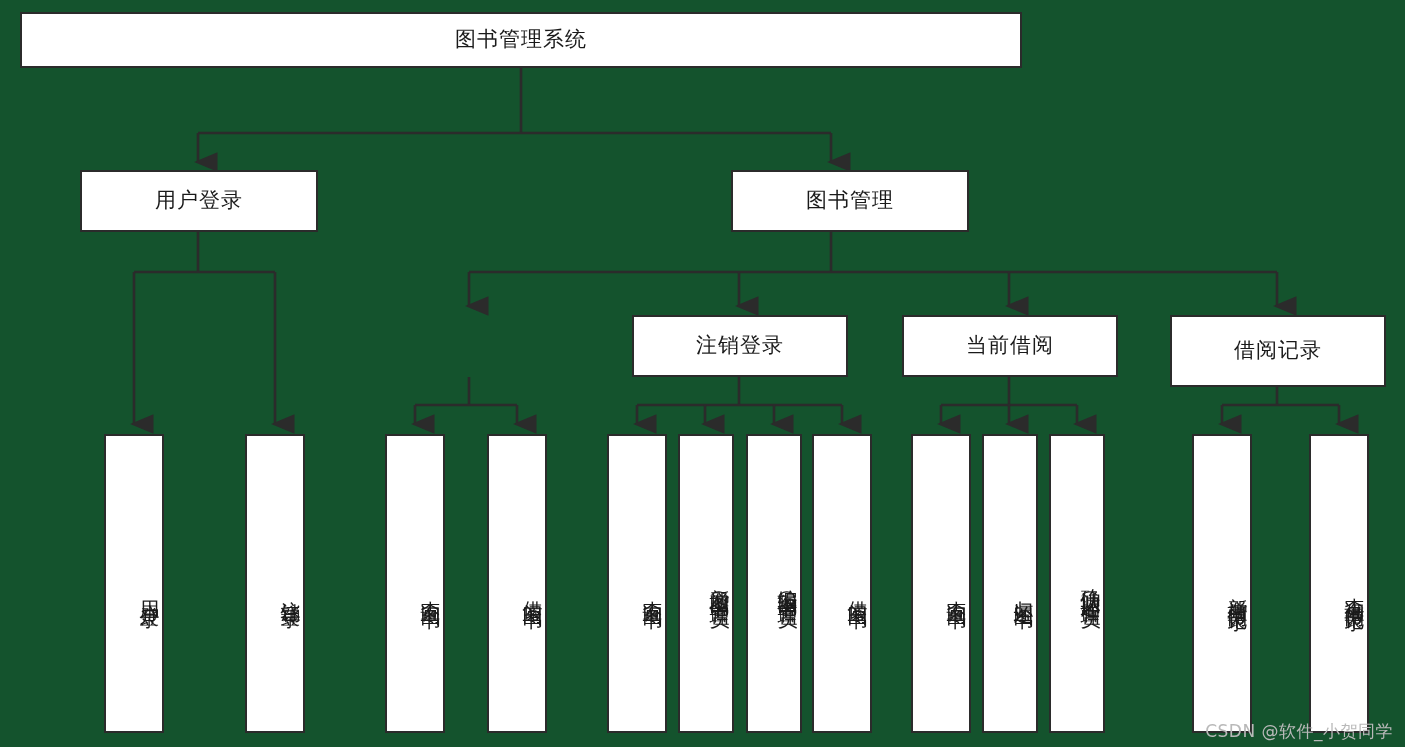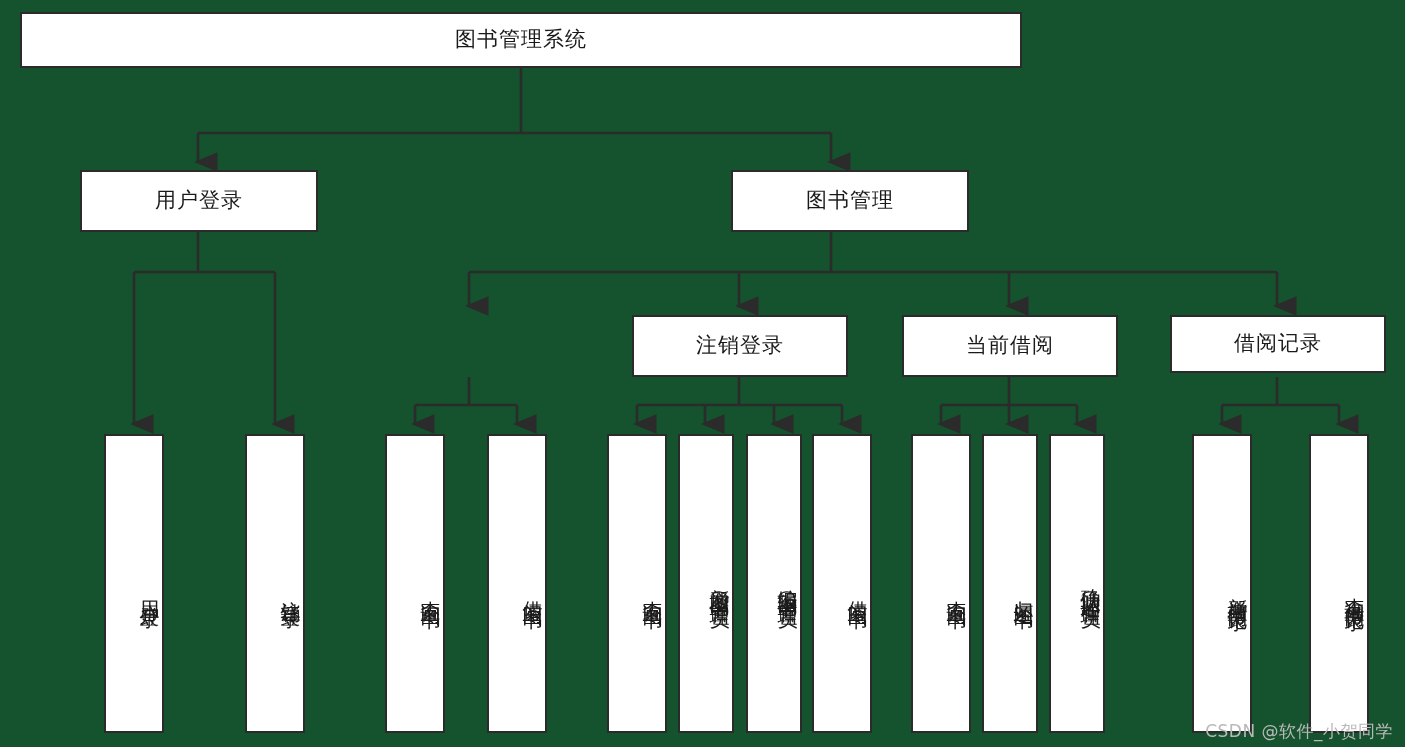--- a/index.html
+++ b/index.html
@@ -127,21 +127,21 @@
     </g>
   </svg>
 
   <div class="node h" style="left:20px; top:12px; width:1002px; height:56px;">图书管理系统</div>
 
   <div class="node h" style="left:80px; top:170px; width:238px; height:62px;">用户登录</div>
   <div class="node h" style="left:711px; top:170px; width:238px; height:62px;margin-left:20px;">图书管理</div>
 
   <div class="node h" style="left:632px; top:315px; width:216px; height:62px;">注销登录</div>
   <div class="node h" style="left:902px; top:315px; width:216px; height:62px;">当前借阅</div>
-  <div class="node h" style="left:1170px; top:315px; width:216px; height:58px;">借阅记录</div>
+  <div class="node h" style="left:1170px; top:315px; width:216px; height:72px;">借阅记录</div>
 
   <div class="node v" style="left:104px; top:434px; width:60px; height:299px;">
     <span class="vtext">用户登录</span>
   </div>
   <div class="node v" style="left:245px; top:434px; width:60px; height:299px;">
     <span class="vtext">注销登录</span>
   </div>
 
   <div class="node v" style="left:385px; top:434px; width:60px; height:299px;">
     <span class="vtext">查询图书</span>

